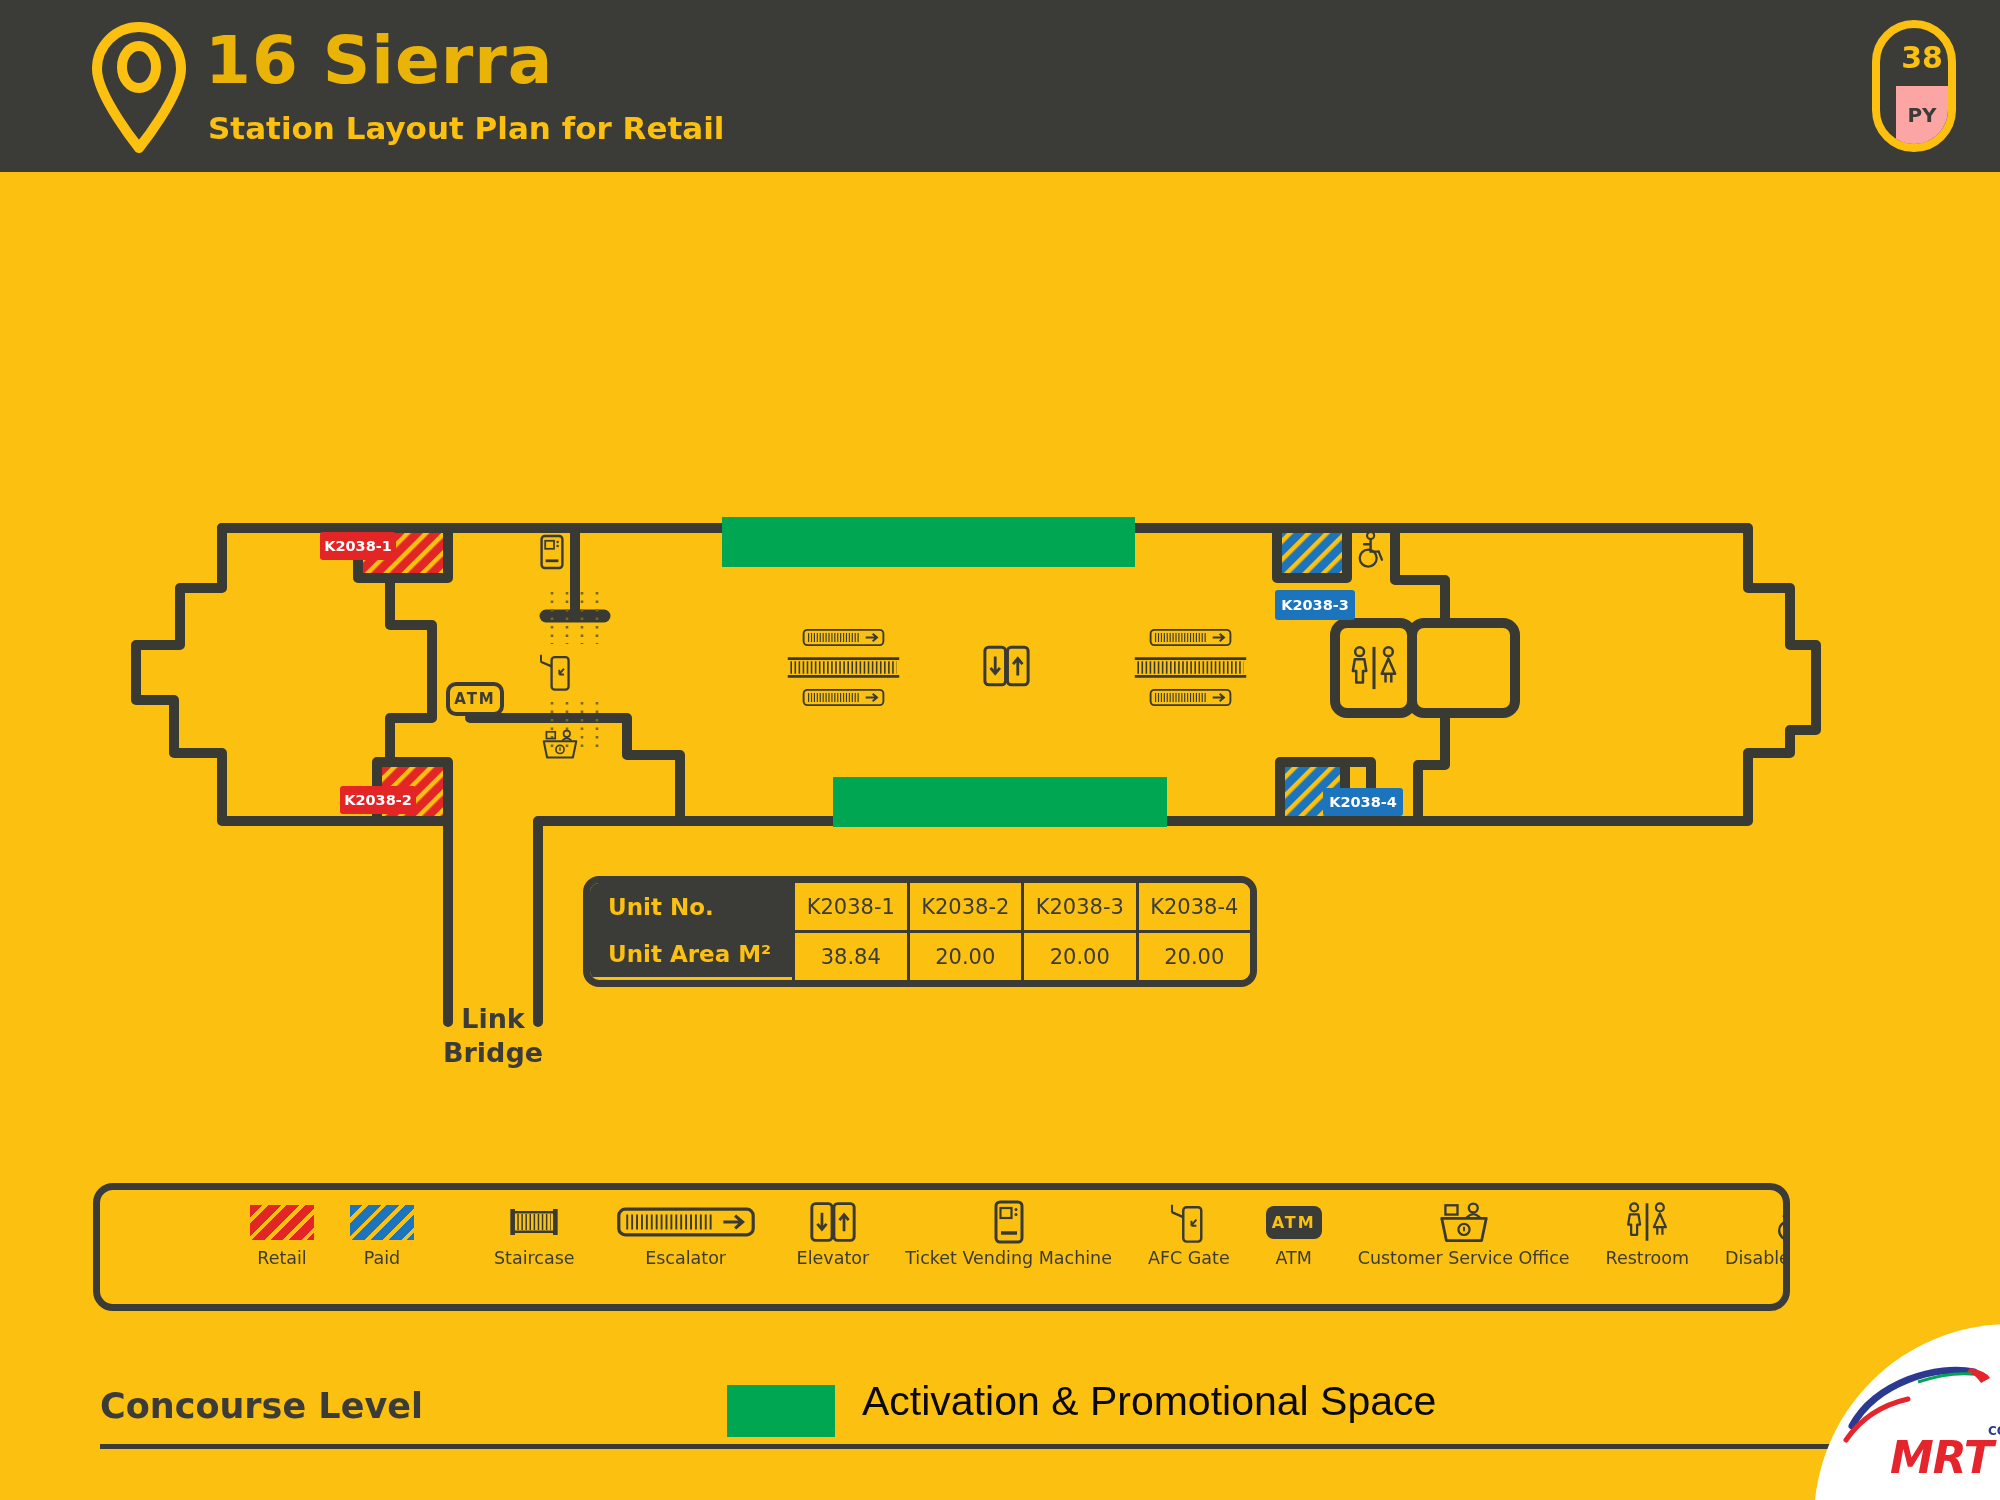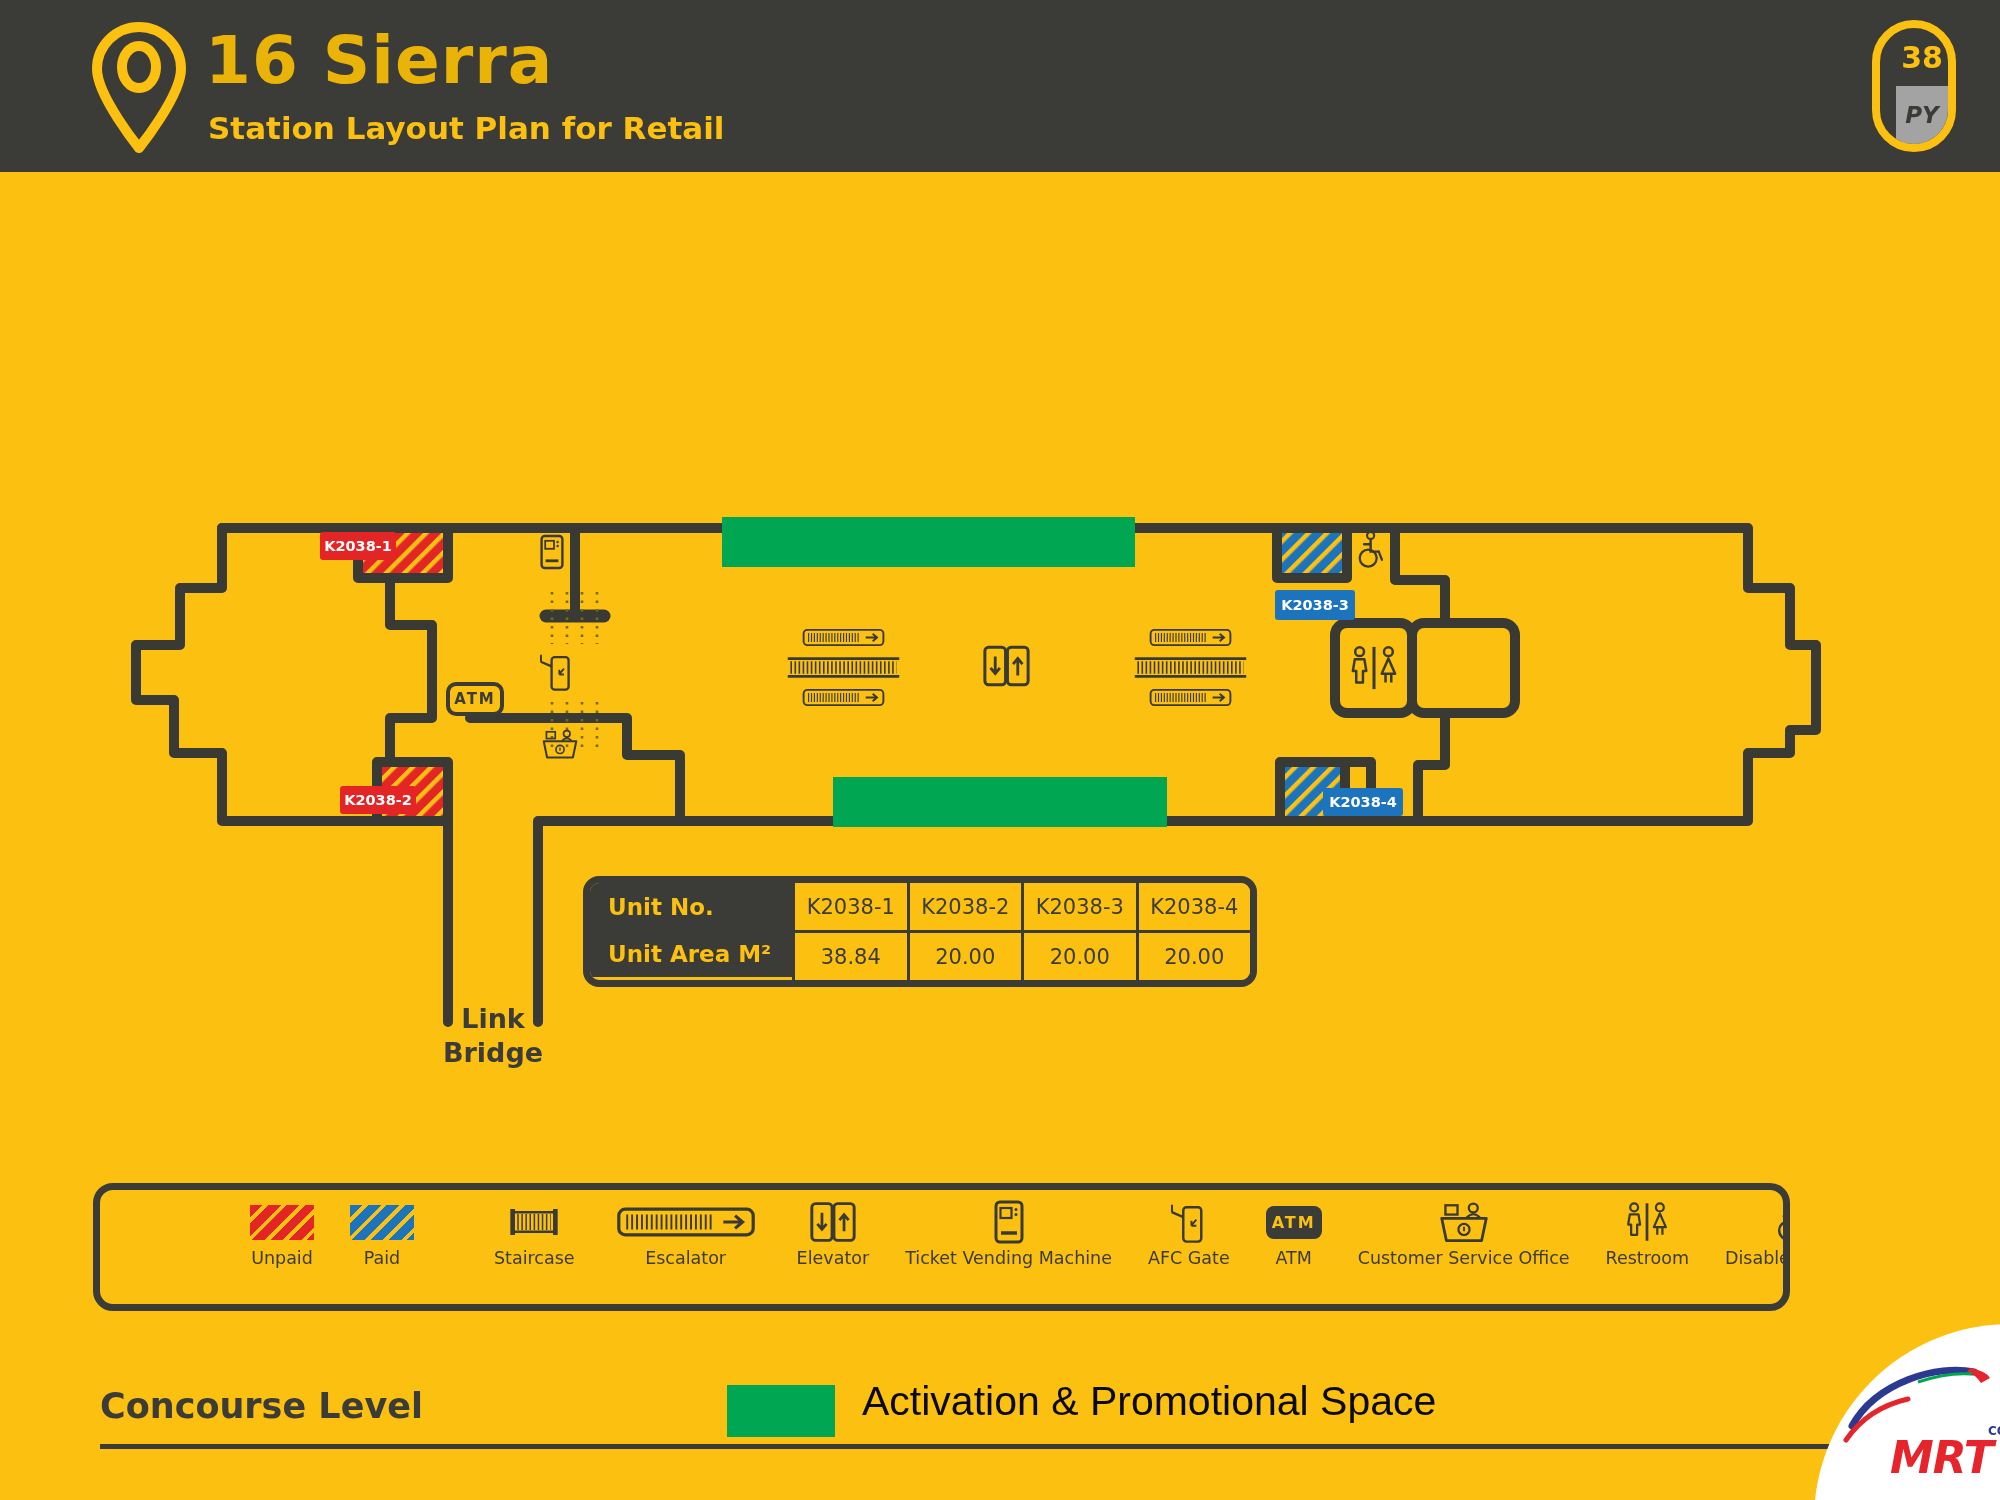--- a/index.html
+++ b/index.html
@@ -9,22 +9,22 @@
   
   .header{position:absolute;left:0;top:0;width:2000px;height:172px;background:#3B3B37;z-index:4;}
   .pin{position:absolute;left:80px;top:14px;}
   .title{position:absolute;left:205px;top:22px;font-size:66px;font-weight:bold;color:#eab308;letter-spacing:1px;}
   .subtitle{position:absolute;left:208px;top:110px;font-size:31px;font-weight:bold;color:#FCC110;}
   .badge{position:absolute;left:1872px;top:20px;width:84px;height:132px;border:8px solid #FCC110;
          border-radius:48px;background:#3B3B37;box-sizing:border-box;overflow:hidden;
          display:flex;flex-direction:column;padding-left:16px;}
   .badge .b-top{flex:1;display:flex;align-items:center;justify-content:center;
                 color:#FCC110;font-size:30px;font-weight:bold;}
-  .badge .b-bot{flex:1;display:flex;align-items:center;justify-content:center;background:#a3a3a3;
-                color:#3B3B37;font-size:23px;font-weight:bold;font-style:italic;}
+  .badge .b-bot{flex:1;display:flex;align-items:center;justify-content:center;background:#fca5a5;
+                color:#3B3B37;font-size:20px;font-weight:bold;}
 
   
   .chip{position:absolute;z-index:3;display:flex;align-items:center;justify-content:center;
         color:#fff;font-size:14.5px;font-weight:bold;border-radius:3px;}
   .chip.red{background:#E32526;}
   .chip.blue{background:#1C75BC;}
   .atm-chip{position:absolute;z-index:3;left:446px;top:682px;width:58px;height:34px;
             border:4px solid #3B3B37;border-radius:10px;background:#FCC110;box-sizing:border-box;
             display:flex;align-items:center;justify-content:center;font-size:15px;font-weight:bold;
             letter-spacing:2px;color:#3B3B37;}
@@ -233,21 +233,21 @@
     <div class="ut-cell ut-val">20.00</div>
   </div>
 
   <div class="legend">
     <div class="lg-row">
 
       <div class="lg-item">
         <div class="lg-icon">
             <div class="swatch red"></div>
           </div>
-        <div class="lg-label">Unpaid</div>
+        <div class="lg-label">Retail</div>
       </div>
 
       <div class="lg-item gap-after">
         <div class="lg-icon">
             <div class="swatch blue"></div>
           </div>
         <div class="lg-label">Paid</div>
       </div>
 
       <div class="lg-item">

